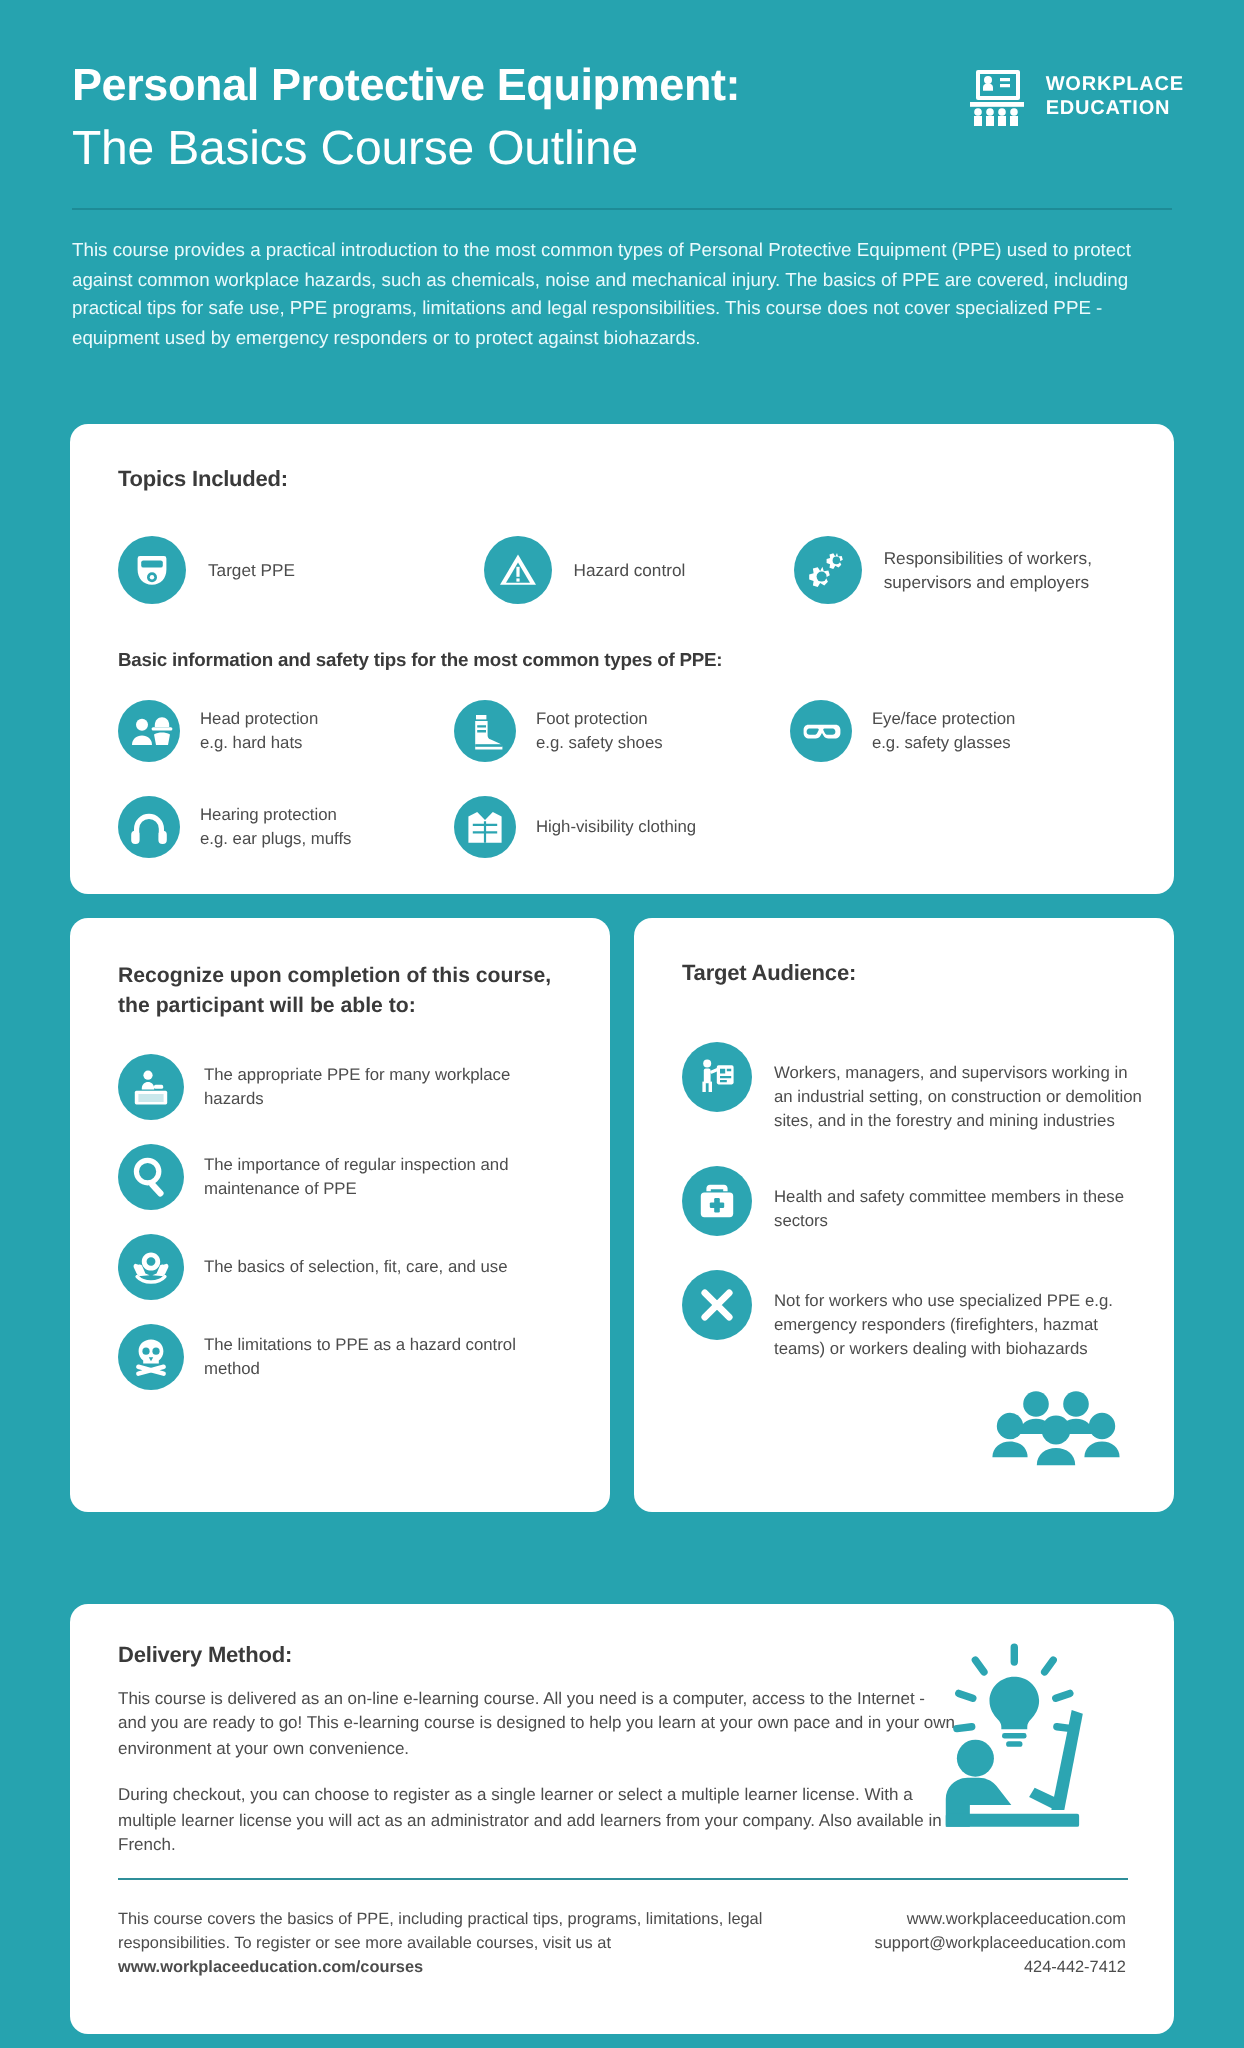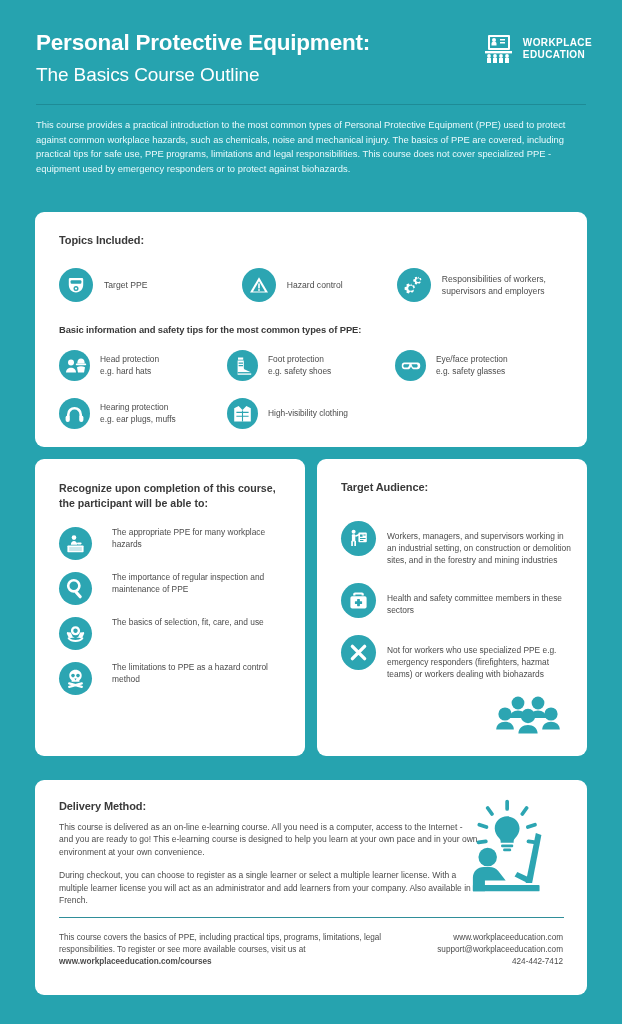--- a/index.html
+++ b/index.html
@@ -18,21 +18,21 @@
   }
 
   
   .header { position: absolute; left: 0; top: 0; width: 622px; height: 210px; }
   .title-block { position: absolute; left: 36px; top: 28px; width: 440px; }
   .title-line1 {
     font-size: 22.5px; font-weight: bold; color: #ffffff;
     letter-spacing: -0.2px; line-height: 30px;
   }
   .title-line2 {
-    font-size: 19px; font-weight: normal; color: #ffffff;
+    font-size: 24px; font-weight: normal; color: #ffffff;
     letter-spacing: -0.1px; line-height: 30px; margin-top: 2px;
   }
   .logo-wrap {
     position: absolute; right: 30px; top: 33px;
     display: flex; align-items: center; gap: 9px;
   }
   .logo-mark { width: 32px; height: 32px; }
   .logo-text { color: #ffffff; font-size: 10px; font-weight: bold; line-height: 12.5px; letter-spacing: 0.4px; }
   .rule {
     position: absolute; left: 36px; top: 104px; width: 550px; height: 1px;
@@ -43,21 +43,21 @@
     color: #eafafc; font-size: 9.4px; line-height: 14.6px;
   }
 
   
   .card {
     position: absolute; background: #ffffff; border-radius: 9px;
   }
   .card-topics   { left: 35px; top: 212px; width: 552px; height: 235px; }
   .card-recognize{ left: 35px; top: 459px; width: 270px; height: 297px; }
   .card-audience { left: 317px; top: 459px; width: 270px; height: 297px; }
-  .card-delivery { left: 35px; top: 780px; width: 552px; height: 215px; }
+  .card-delivery { left: 35px; top: 802px; width: 552px; height: 215px; }
 
   .card-title {
     font-size: 11px; font-weight: bold; color: #3a3a3a; letter-spacing: -0.1px;
   }
   .sub-head {
     font-size: 9.4px; font-weight: bold; color: #3a3a3a; letter-spacing: -0.1px;
   }
 
   
   .ic {
@@ -79,21 +79,21 @@
   .topics-sub { margin-top: 22px; }
   .grid6 { margin-top: 15px; display: flex; flex-wrap: wrap; }
   .g6cell { width: 33.33%; display: flex; align-items: center; gap: 10px; margin-bottom: 17px; }
   .g-ic { width: 31px; height: 31px; }
   .g-label { font-size: 8.4px; color: #4c4c4c; line-height: 11.6px; }
 
   
   .rec-inner { position: absolute; left: 24px; top: 22px; right: 18px; }
   .rec-title { font-size: 10.6px; font-weight: bold; color: #3a3a3a; line-height: 15px; }
   .rec-list { margin-top: 16px; }
-  .rec-item { display: flex; align-items: flex-start; gap: 20px; margin-bottom: 12px; }
+  .rec-item { display: flex; align-items: center; gap: 10px; margin-bottom: 12px; }
   .rec-ic { width: 33px; height: 33px; }
   .rec-label { font-size: 8.4px; color: #4c4c4c; line-height: 11.8px; }
 
   
   .aud-inner { position: absolute; left: 24px; top: 22px; right: 16px; }
   .aud-list { margin-top: 26px; }
   .aud-item { display: flex; align-items: flex-start; gap: 11px; margin-bottom: 15px; }
   .aud-ic { width: 35px; height: 35px; margin-top: 2px; }
   .aud-label { font-size: 8.4px; color: #4c4c4c; line-height: 11.8px; margin-top: 12px; }
   .aud-people { position: absolute; right: 22px; bottom: 12px; }

